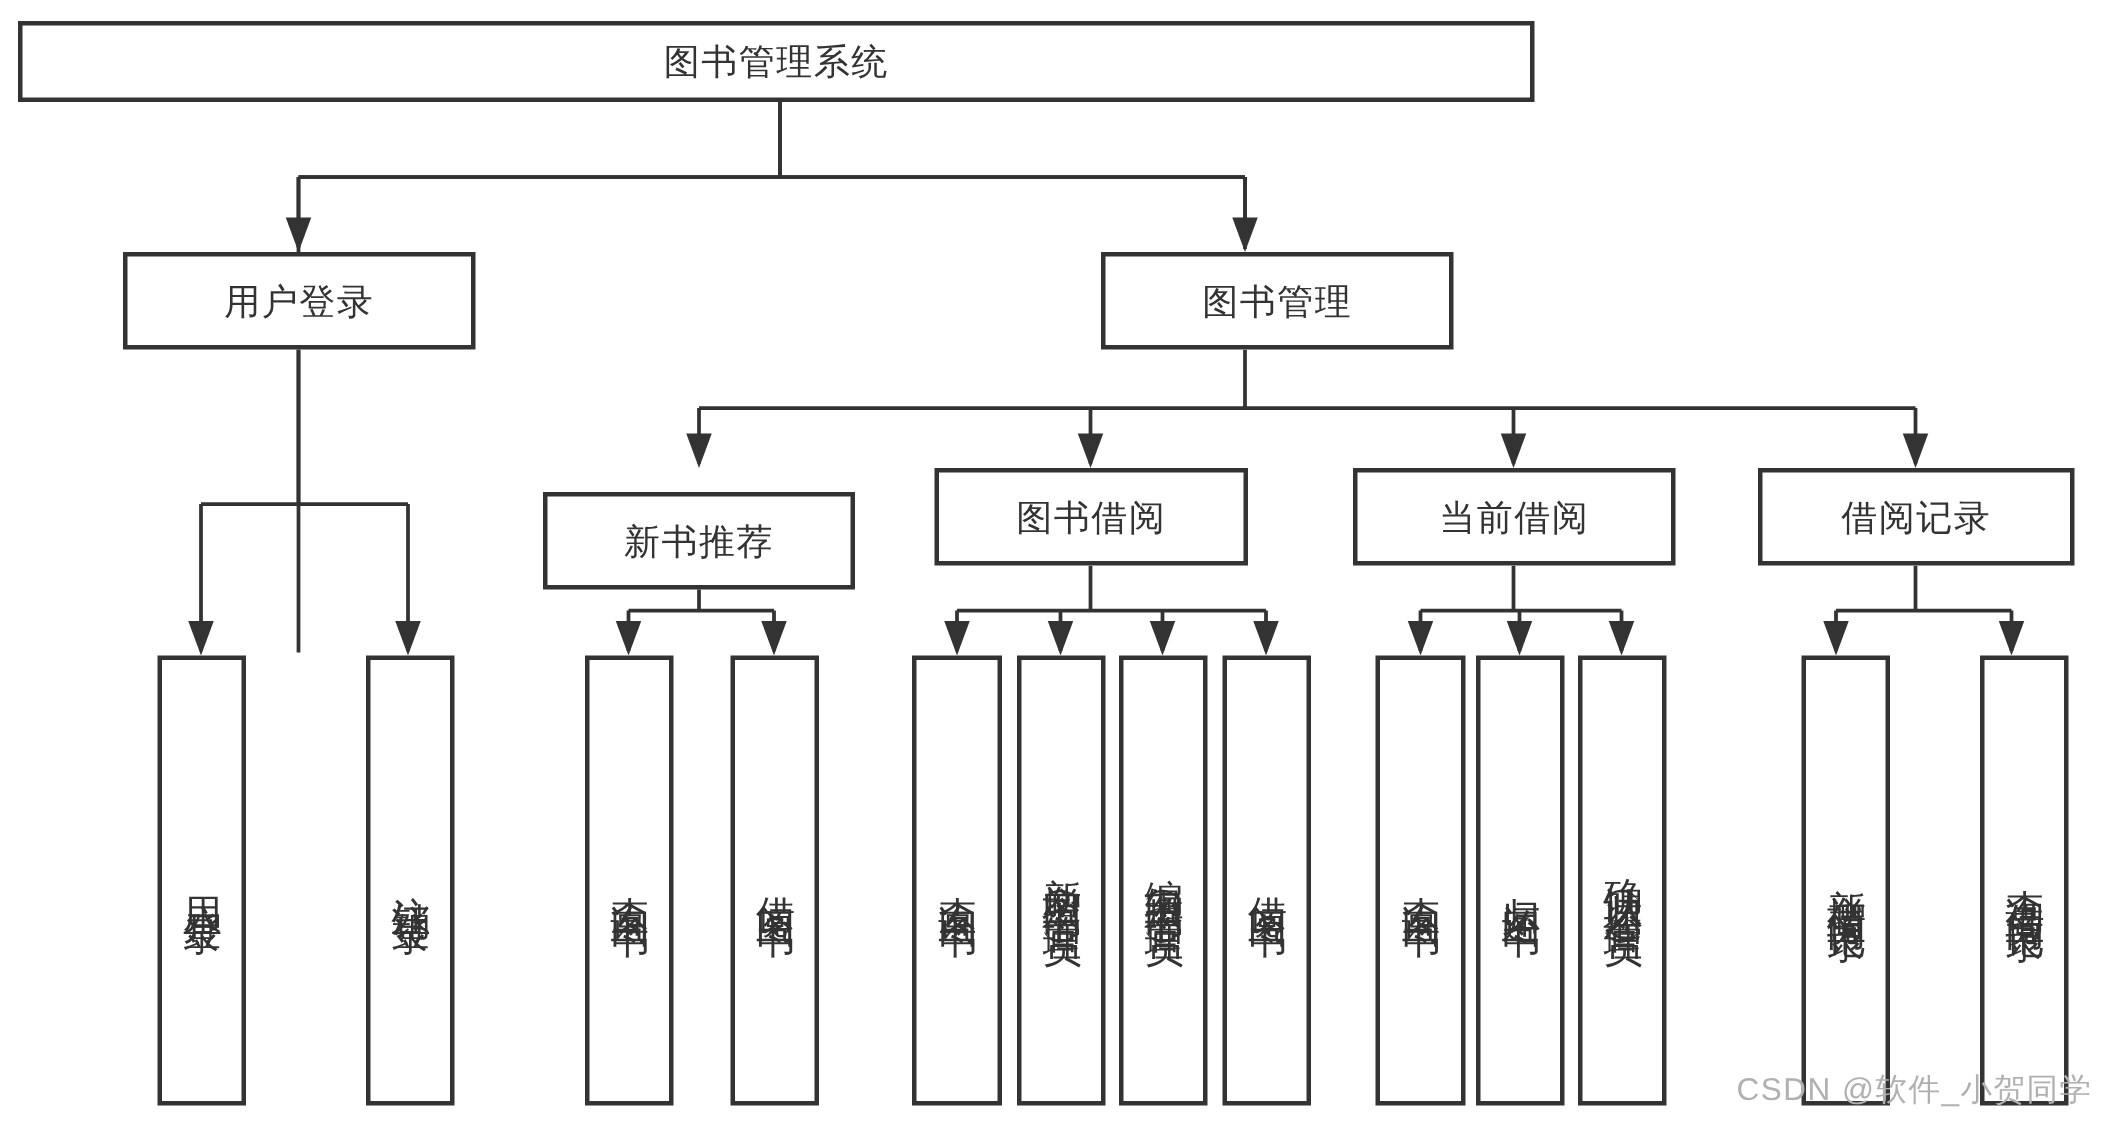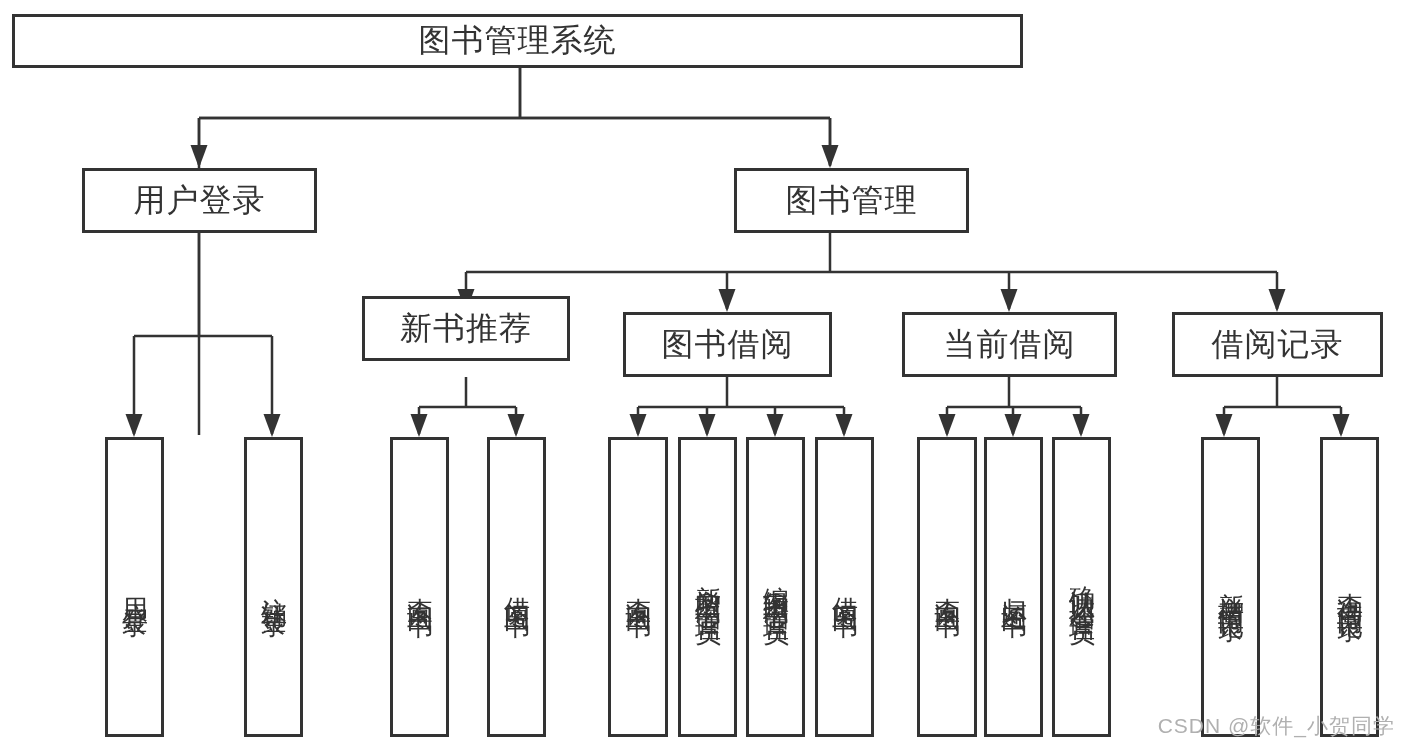--- a/index.html
+++ b/index.html
@@ -13,21 +13,21 @@
   }
   .box{
     position:absolute;
     box-sizing:border-box;
     border:3px solid #333333;
     background:#ffffff;
     display:flex;
     align-items:center;
     justify-content:center;
   }
-  .hbox{ font-size:32px; letter-spacing:1px; }
+  .hbox{ font-size:24px; letter-spacing:1px; }
   .leaf{
     writing-mode:vertical-rl;
     text-orientation:mixed;
     font-size:26px;
     letter-spacing:5px;
     line-height:1.15;
   }
   #wires{
     position:absolute;left:0;top:0;width:1405px;height:747px;
     pointer-events:none;
@@ -103,21 +103,21 @@
       <polygon points="1332.5,414 1349.5,414 1341,437"></polygon>
     </g>
   </svg>
 
   <div class="box hbox" style="left:12px;top:14px;width:1011px;height:54px;">图书管理系统</div>
 
   <div class="box hbox" style="left:82px;top:168px;width:235px;height:65px;">用户登录</div>
 
   <div class="box hbox" style="left:712px;top:168px;width:235px;height:65px;margin-left:22px;">图书管理</div>
 
-  <div class="box hbox" style="left:362px;top:296px;width:208px;height:65px;">新书推荐</div>
+  <div class="box hbox" style="left:362px;top:328px;width:208px;height:65px;">新书推荐</div>
 
   <div class="box hbox" style="left:623px;top:312px;width:209px;height:65px;">图书借阅</div>
 
   <div class="box hbox" style="left:902px;top:312px;width:215px;height:65px;">当前借阅</div>
 
   <div class="box hbox" style="left:1172px;top:312px;width:211px;height:65px;font-family:Liberation Mono, monospace;">借阅记录</div>
 
   <div class="box leaf" style="left:105px;top:437px;width:59px;height:300px;">用户登录</div>
 
   <div class="box leaf" style="left:244px;top:437px;width:59px;height:300px;">注销登录</div>

